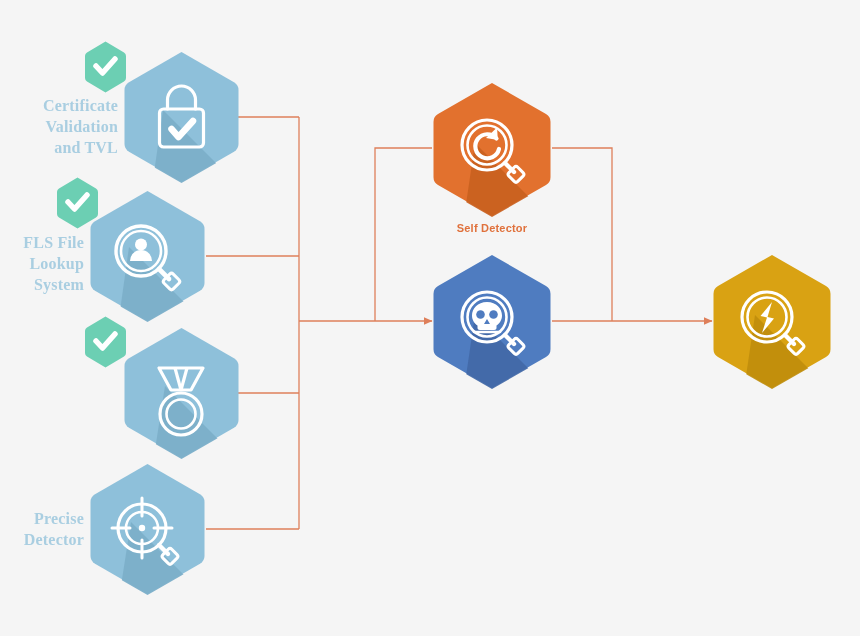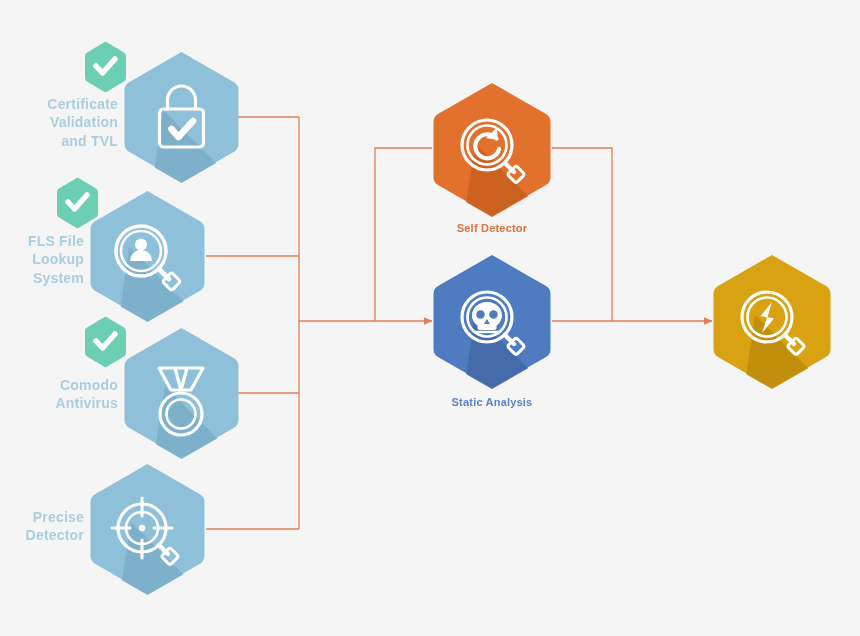--- a/index.html
+++ b/index.html
@@ -40,21 +40,22 @@
     letter-spacing: .2px;
     white-space: pre-line;
     font-weight: 700;
   }
   .hex-label.below {
     text-align: center;
     white-space: nowrap;
   }
   .src-label {
     color: #a9cee1;
-    font-size: 14px;
+    font-size: 16px;
+    font-family: Liberation Serif, serif;
   }
   .stage-label {
     font-size: 11px;
   }
   .lbl-self    { color: #e0713c; }
   .lbl-static  { color: #5c84c4; }
   .lbl-dynamic { color: #d6a22c; }
 
   .badge {
     position: absolute;
@@ -175,22 +176,20 @@
         <circle cx="58" cy="88" r="21"></circle>
         <circle cx="58" cy="88" r="14.5" stroke-width="2.6"></circle>
       </g>
     </svg>
   </div>
   <svg class="badge" style="left:82px; top:315px;" width="47" height="54" viewBox="0 0 47 54" xmlns="http://www.w3.org/2000/svg">
     <path d="M23.5 1.5 L42 12.5 A4 4 0 0 1 44 16 L44 38 A4 4 0 0 1 42 41.5
              L23.5 52.5 L5 41.5 A4 4 0 0 1 3 38 L3 16 A4 4 0 0 1 5 12.5 Z" fill="#6ccfb3"></path>
     <path d="M14 26 L20.5 33 L33 19" fill="none" stroke="#ffffff" stroke-width="5.5" stroke-linecap="round" stroke-linejoin="round"></path>
   </svg>
-  <div class="hex-label src-label" style="left:24px; top:376px; width:94px;">Comodo
-Antivirus</div>
 
   <div class="node" style="left:89px; top:462px; width:117px; height:134px;">
     <svg class="hex-wrap" width="117" height="134" viewBox="0 0 117 134" xmlns="http://www.w3.org/2000/svg">
       <defs>
         <clipPath id="clipHexD">
           <path d="M58.5 1 L112 31.8 A10 10 0 0 1 116 40 L116 94 A10 10 0 0 1 112 102.2
                    L58.5 133 L5 102.2 A10 10 0 0 1 1 94 L1 40 A10 10 0 0 1 5 31.8 Z"></path>
         </clipPath>
       </defs>
       <path d="M58.5 2 L111 32.3 A9 9 0 0 1 115.5 40 L115.5 94 A9 9 0 0 1 111 101.7
@@ -269,21 +268,20 @@
           <path d="M55 66 L52 71 L58 71 Z" fill="#4f7cc0"></path>
         </g>
         <g stroke="#ffffff" stroke-width="2.6" stroke-linecap="round">
           <path d="M42 79 L68 79"></path>
         </g>
         <path d="M73 82 L82 91" stroke="#ffffff" stroke-width="4.4" stroke-linecap="round"></path>
         <rect x="78" y="87" width="12.5" height="12.5" rx="2.5" ry="2.5" transform="rotate(45 84 93)" fill="none" stroke="#ffffff" stroke-width="3"></rect>
       </g>
     </svg>
   </div>
-  <div class="hex-label below stage-label lbl-static" style="left:412px; top:395px; width:160px;">Static Analysis</div>
 
   <div class="node" style="left:712px; top:253px; width:120px; height:138px;">
     <svg class="hex-wrap" width="120" height="138" viewBox="0 0 120 138" xmlns="http://www.w3.org/2000/svg">
       <defs>
         <clipPath id="clipHexG">
           <path d="M60 1 L115 32.5 A10 10 0 0 1 119 41 L119 96 A10 10 0 0 1 115 104.5
                    L60 136 L5 104.5 A10 10 0 0 1 1 96 L1 41 A10 10 0 0 1 5 32.5 Z"></path>
         </clipPath>
       </defs>
       <path d="M60 2 L114 33 A9 9 0 0 1 118.5 41 L118.5 96 A9 9 0 0 1 114 104

